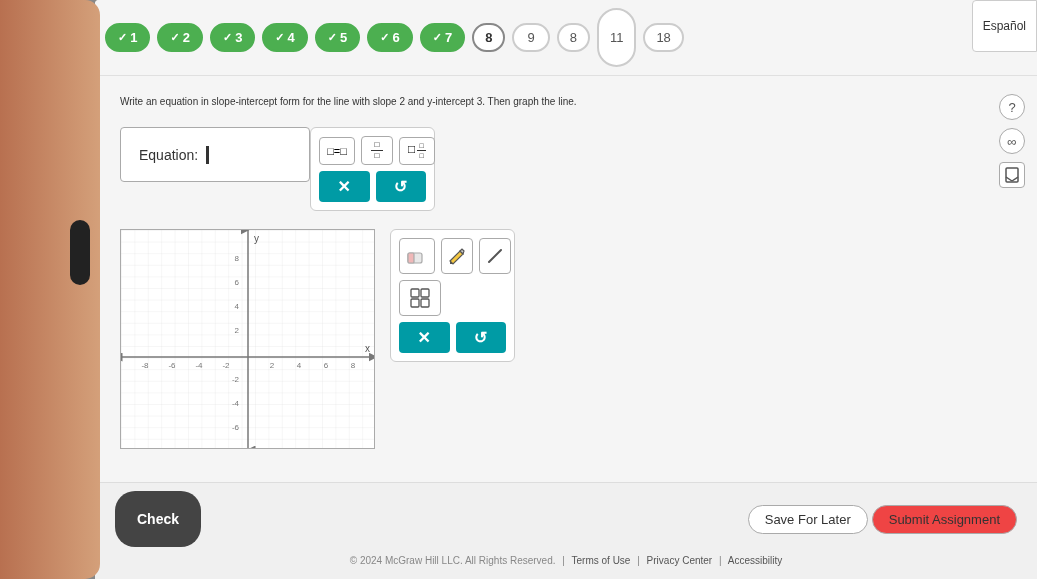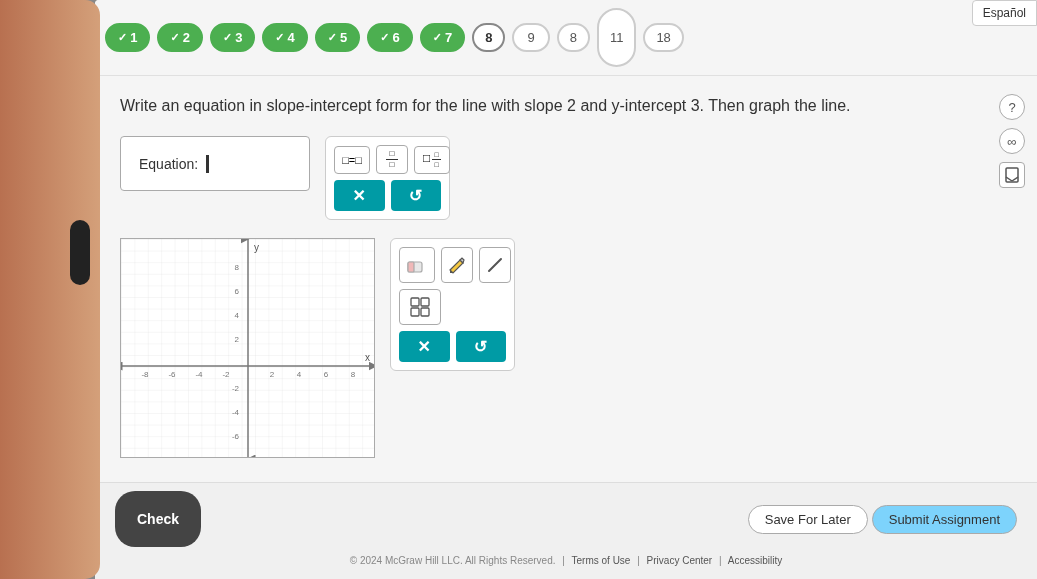--- a/index.html
+++ b/index.html
@@ -58,40 +58,40 @@
           <span>7</span>
         </button>
       <button style="border-radius:20px;padding:5px 11px;font-size:13px;font-weight:bold;cursor:pointer;background:white;border:2px solid #888;color:#333;display:flex;align-items:center;gap:3px;">
           <span>8</span>
         </button>
       <button style="border-radius:20px;padding:5px 13px;font-size:13px;cursor:pointer;background:white;border:2px solid #ccc;color:#555;"><span>9</span></button>
       <button style="border-radius:20px;padding:5px 11px;font-size:13px;cursor:pointer;background:white;border:2px solid #ccc;color:#555;"><span>8</span></button>
       <button style="border-radius:20px;padding:20px 11px;font-size:13px;cursor:pointer;background:white;border:2px solid #ccc;color:#555;"><span>11</span></button>
       <button style="border-radius:20px;padding:5px 11px;font-size:13px;cursor:pointer;background:white;border:2px solid #ccc;color:#555;"><span>18</span></button>
 
-      <div style="position:absolute;right:0;top:0;background:white;border:1px solid #ccc;border-radius:4px 0 0 4px;padding:5px 10px;font-size:12px;cursor:pointer;color:#333;">Español</div>
+      <div style="position:absolute;right:0;top:0;background:white;border:1px solid #ccc;border-radius:4px 0 0 4px;padding:18px 10px;font-size:12px;cursor:pointer;color:#333;">Español</div>
     </div>
 
     <div style="padding:18px 25px 100px 25px; position:relative;">
 
-      <p style="font-size:16px;color:#333;margin-bottom:18px;line-height:1.5;">Write an equation in slope-intercept form for the line with slope 2 and y-intercept 3. Then graph the line.</p>
+      <p style="font-size:10px;color:#333;margin-bottom:18px;line-height:1.5;">Write an equation in slope-intercept form for the line with slope 2 and y-intercept 3. Then graph the line.</p>
 
       <div style="position:absolute;right:12px;top:18px;display:flex;flex-direction:column;gap:8px;">
         <div style="width:26px;height:26px;background:white;border:1.5px solid #aaa;border-radius:50%;display:flex;align-items:center;justify-content:center;font-size:13px;cursor:pointer;color:#555;">?</div>
         <div style="width:26px;height:26px;background:white;border:1.5px solid #aaa;border-radius:50%;display:flex;align-items:center;justify-content:center;font-size:13px;cursor:pointer;color:#555;">∞</div>
         <div style="width:26px;height:26px;background:white;border:1.5px solid #aaa;border-radius:4px;display:flex;align-items:center;justify-content:center;font-size:13px;cursor:pointer;color:#555;">
           <svg width="14" height="16" viewBox="0 0 14 16" fill="none" xmlns="http://www.w3.org/2000/svg">
             <rect x="1" y="1" width="12" height="14" rx="1" stroke="#555" stroke-width="1.5" fill="none"></rect>
             <line x1="1" y1="10" x2="7" y2="14" stroke="#555" stroke-width="1.5"></line>
             <line x1="13" y1="10" x2="7" y2="14" stroke="#555" stroke-width="1.5"></line>
           </svg>
         </div>
       </div>
 
-      <div style="display:flex;gap:15px;margin-bottom:18px;align-items:flex-start;">
+      <div style="display:flex;margin-bottom:18px;align-items:flex-start;">
 
         <div style="background:white;border:1.5px solid #aaa;border-radius:4px;padding:14px 18px;display:flex;align-items:center;gap:8px;min-width:190px;min-height:55px;">
           <span style="font-size:14px;color:#333;">Equation:</span>
           <div style="width:3px;height:18px;background:#333;display:inline-block;animation:blink 1s infinite;"></div>
         </div>
 
         <div style="background:white;border:1.5px solid #ccc;border-radius:6px;padding:8px;display:flex;flex-direction:column;gap:6px;width:125px;">
           <div style="display:flex;gap:6px;align-items:center;">
 
             <button style="background:white;border:1.5px solid #aaa;border-radius:4px;padding:4px 7px;cursor:pointer;font-size:11px;display:flex;align-items:center;min-width:36px;min-height:28px;justify-content:center;">□=□</button>
@@ -226,21 +226,21 @@
           </div>
         </div>
       </div>
     </div>
 
     <div style="position:absolute;bottom:0;left:0;right:0;background:#f0f0f0;border-top:1px solid #ddd;">
       <div style="padding:8px 20px;display:flex;align-items:center;justify-content:space-between;">
         <button style="background:#444;color:white;border:none;border-radius:20px;padding:20px 22px;font-size:14px;font-weight:bold;cursor:pointer;">Check</button>
         <div style="display:flex;gap:4px;align-items:center;">
           <button style="background:white;border:1.5px solid #aaa;border-radius:20px;padding:6px 16px;font-size:13px;cursor:pointer;color:#333;">Save For Later</button>
-          <button style="background:#7dd3fc;border:1.5px solid #aaa;border-radius:20px;padding:6px 16px;font-size:13px;cursor:pointer;color:#333;">Submit Assignment</button>
+          <button style="background:#ef4444;border:1.5px solid #aaa;border-radius:20px;padding:6px 16px;font-size:13px;cursor:pointer;color:#333;">Submit Assignment</button>
         </div>
       </div>
       <div style="text-align:center;font-size:10px;color:#888;padding-bottom:13px;">
         <span>© 2024 McGraw Hill LLC. All Rights Reserved.</span>
         <span style="margin:0 4px;">|</span>
         <a style="color:#555;text-decoration:none;">Terms of Use</a>
         <span style="margin:0 4px;">|</span>
         <a style="color:#555;text-decoration:none;">Privacy Center</a>
         <span style="margin:0 4px;">|</span>
         <a style="color:#555;text-decoration:none;">Accessibility</a>

